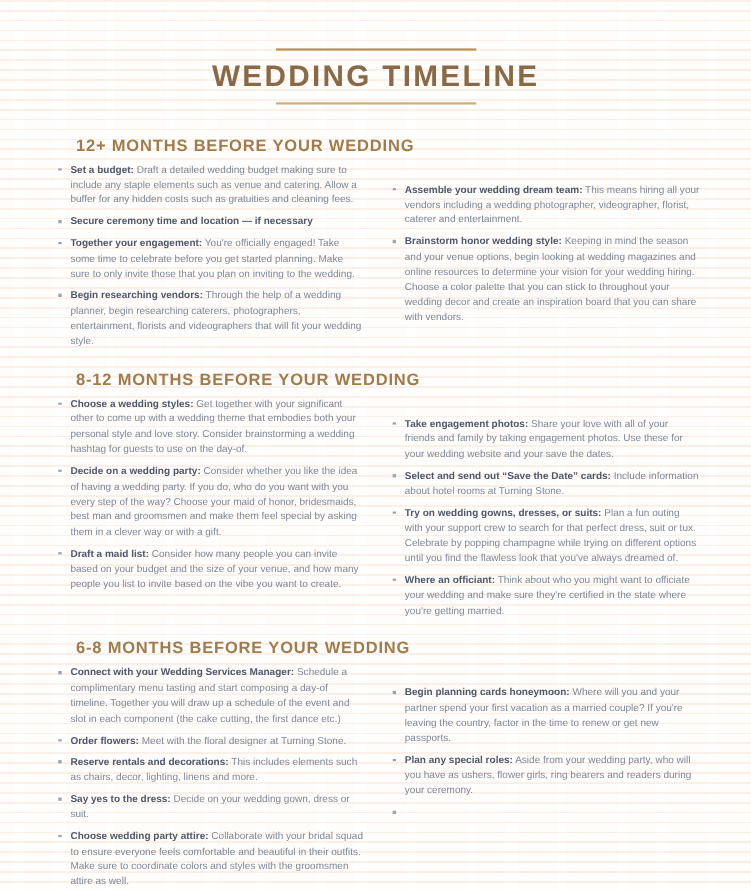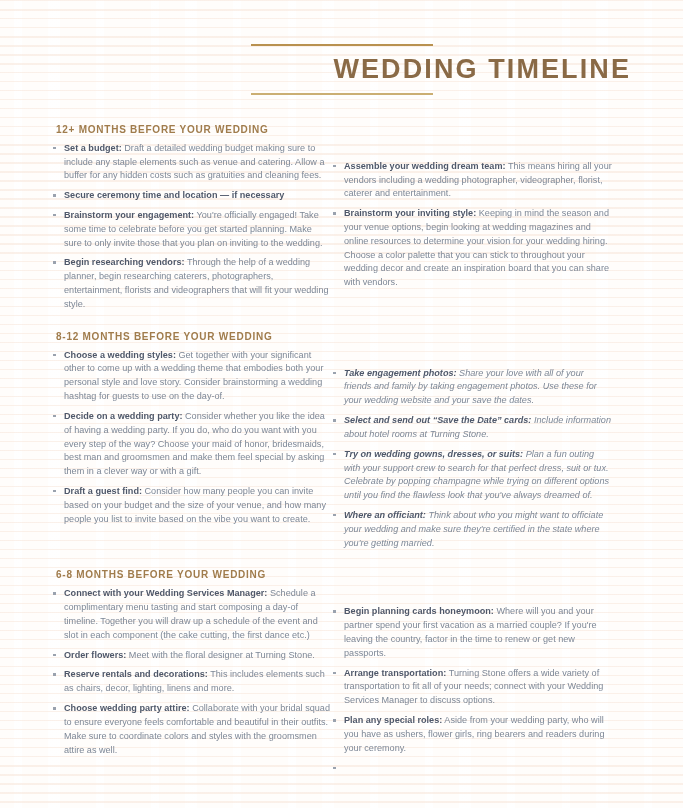--- a/index.html
+++ b/index.html
@@ -53,21 +53,21 @@
     z-index: 1;
     width: 683px;
     height: 808px;
     box-sizing: border-box;
     padding: 0 52px;
   }
 
   
   .title-block {
     padding-top: 44px;
-    text-align: right;
+    text-align: center;
   }
   .title-rule {
     width: 182px;
     height: 2px;
     margin: 0 auto;
     background: #b9914f;
   }
   .title-rule.bottom {
     background: #cbae72;
   }
@@ -81,29 +81,30 @@
   }
 
   
   .content {
     margin-top: 29px;
   }
   .section {
     margin-bottom: 2px;
   }
   .section-header {
-    font-size: 10px;
+    font-size: 15px;
     font-weight: bold;
     letter-spacing: 0.75px;
     color: #a07c4c;
-    margin: 0 0 7px 4px;
+    margin: 0 0 7px 17px;
     text-transform: uppercase;
   }
   .columns {
     display: flex;
+    gap: 24px;
   }
   .col {
     width: 280px;
     flex: 0 0 280px;
   }
   .col.right {
     padding-top: 18px;
   }
 
   ul.bullets {
@@ -130,21 +131,21 @@
     background: #9aa2ae;
   }
   ul.bullets li b {
     color: #4f586a;
     font-weight: bold;
   }
 
   
   .section-1 { margin-bottom: 13px; }
   .section-2 { margin-bottom: 13px; }
-  .section-2 .col.right { padding-top: 18px; font-style: italic; }
+  .section-2 .col.right { padding-top: 18px; }
   .section-3 .col.right { padding-top: 18px; }
 </style>
 </head>
 <body>
 
 <div class="bg-texture"></div>
 
 <div class="page">
 
   <div class="title-block">
@@ -155,41 +156,41 @@
 
   <div class="content">
 
     <div class="section section-1">
       <h2 class="section-header">12+ MONTHS BEFORE YOUR WEDDING</h2>
       <div class="columns">
         <div class="col left">
           <ul class="bullets">
             <li><b>Set a budget:</b><span> Draft a detailed wedding budget making sure to include any staple elements such as venue and catering. Allow a buffer for any hidden costs such as gratuities and cleaning fees.</span></li>
             <li><b>Secure ceremony time and location — if necessary</b><span></span></li>
-            <li><b>Brainstorm your engagement:</b><span> You're officially engaged! Take some time to celebrate before you get started planning. Make sure to only invite those that you plan on inviting to the wedding.</span></li>
+            <li><b>Together your engagement:</b><span> You're officially engaged! Take some time to celebrate before you get started planning. Make sure to only invite those that you plan on inviting to the wedding.</span></li>
             <li><b>Begin researching vendors:</b><span> Through the help of a wedding planner, begin researching caterers, photographers, entertainment, florists and videographers that will fit your wedding style.</span></li>
           </ul>
         </div>
         <div class="col right">
           <ul class="bullets">
             <li><b>Assemble your wedding dream team:</b><span> This means hiring all your vendors including a wedding photographer, videographer, florist, caterer and entertainment.</span></li>
-            <li><b>Brainstorm your inviting style:</b><span> Keeping in mind the season and your venue options, begin looking at wedding magazines and online resources to determine your vision for your wedding hiring. Choose a color palette that you can stick to throughout your wedding decor and create an inspiration board that you can share with vendors.</span></li>
+            <li><b>Brainstorm honor wedding style:</b><span> Keeping in mind the season and your venue options, begin looking at wedding magazines and online resources to determine your vision for your wedding hiring. Choose a color palette that you can stick to throughout your wedding decor and create an inspiration board that you can share with vendors.</span></li>
           </ul>
         </div>
       </div>
     </div>
 
     <div class="section section-2">
       <h2 class="section-header">8-12 MONTHS BEFORE YOUR WEDDING</h2>
       <div class="columns">
         <div class="col left">
           <ul class="bullets">
             <li><b>Choose a wedding styles:</b><span> Get together with your significant other to come up with a wedding theme that embodies both your personal style and love story. Consider brainstorming a wedding hashtag for guests to use on the day-of.</span></li>
             <li><b>Decide on a wedding party:</b><span> Consider whether you like the idea of having a wedding party. If you do, who do you want with you every step of the way? Choose your maid of honor, bridesmaids, best man and groomsmen and make them feel special by asking them in a clever way or with a gift.</span></li>
-            <li><b>Draft a guest find:</b><span> Consider how many people you can invite based on your budget and the size of your venue, and how many people you list to invite based on the vibe you want to create.</span></li>
+            <li><b>Draft a maid list:</b><span> Consider how many people you can invite based on your budget and the size of your venue, and how many people you list to invite based on the vibe you want to create.</span></li>
           </ul>
         </div>
         <div class="col right">
           <ul class="bullets">
             <li><b>Take engagement photos:</b><span> Share your love with all of your friends and family by taking engagement photos. Use these for your wedding website and your save the dates.</span></li>
             <li><b>Select and send out “Save the Date” cards:</b><span> Include information about hotel rooms at Turning Stone.</span></li>
             <li><b>Try on wedding gowns, dresses, or suits:</b><span> Plan a fun outing with your support crew to search for that perfect dress, suit or tux. Celebrate by popping champagne while trying on different options until you find the flawless look that you've always dreamed of.</span></li>
             <li><b>Where an officiant:</b><span> Think about who you might want to officiate your wedding and make sure they're certified in the state where you're getting married.</span></li>
           </ul>
         </div>
@@ -197,27 +198,27 @@
     </div>
 
     <div class="section section-3">
       <h2 class="section-header">6-8 MONTHS BEFORE YOUR WEDDING</h2>
       <div class="columns">
         <div class="col left">
           <ul class="bullets">
             <li><b>Connect with your Wedding Services Manager:</b><span> Schedule a complimentary menu tasting and start composing a day-of timeline. Together you will draw up a schedule of the event and slot in each component (the cake cutting, the first dance etc.)</span></li>
             <li><b>Order flowers:</b><span> Meet with the floral designer at Turning Stone.</span></li>
             <li><b>Reserve rentals and decorations:</b><span> This includes elements such as chairs, decor, lighting, linens and more.</span></li>
+            <li><b>Say yes to the dress:</b><span> Decide on your wedding gown, dress or suit.</span></li>
             <li><b>Choose wedding party attire:</b><span> Collaborate with your bridal squad to ensure everyone feels comfortable and beautiful in their outfits. Make sure to coordinate colors and styles with the groomsmen attire as well.</span></li>
           </ul>
         </div>
         <div class="col right">
           <ul class="bullets">
             <li><b>Begin planning cards honeymoon:</b><span> Where will you and your partner spend your first vacation as a married couple? If you're leaving the country, factor in the time to renew or get new passports.</span></li>
-            <li><b>Arrange transportation:</b><span> Turning Stone offers a wide variety of transportation to fit all of your needs; connect with your Wedding Services Manager to discuss options.</span></li>
             <li><b>Plan any special roles:</b><span> Aside from your wedding party, who will you have as ushers, flower girls, ring bearers and readers during your ceremony.</span></li>
             <li></li>
           </ul>
         </div>
       </div>
     </div>
 
   </div>
 </div>
 

